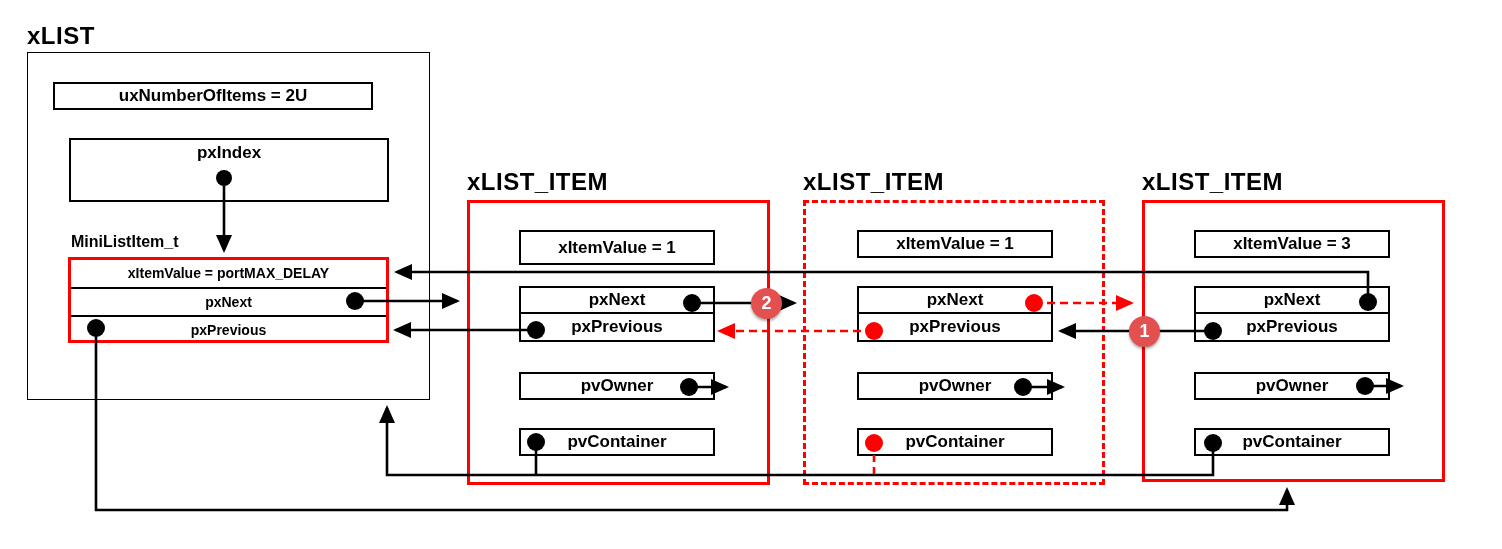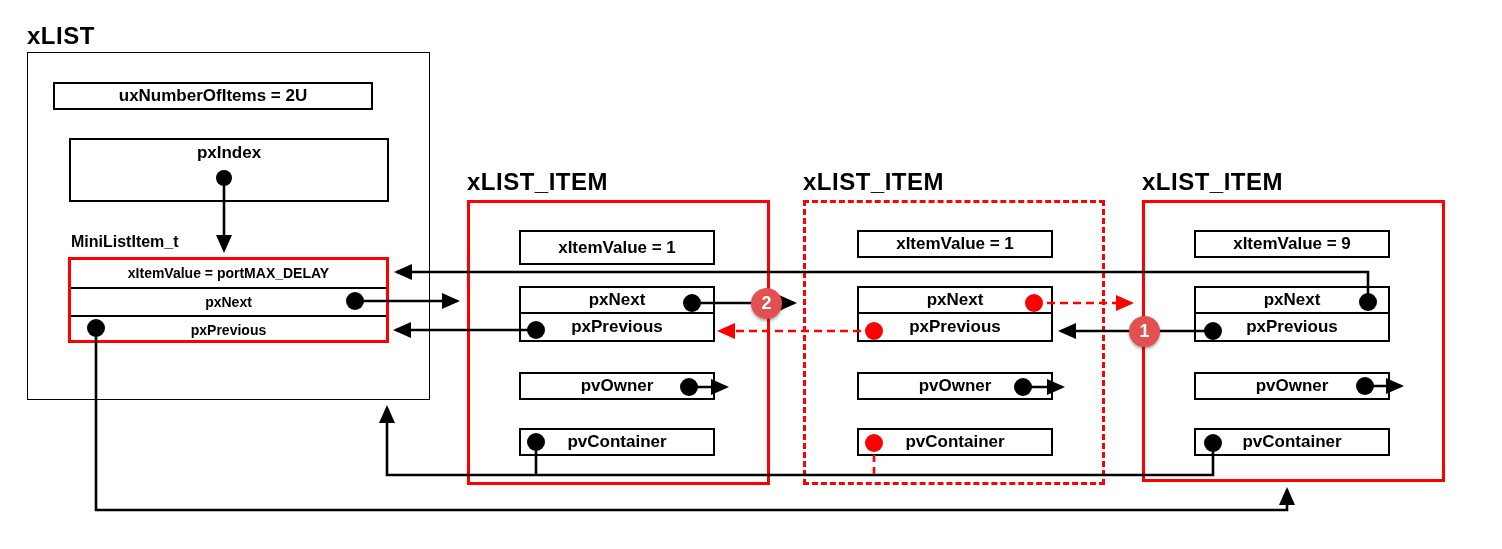--- a/index.html
+++ b/index.html
@@ -110,21 +110,21 @@
   <div class="abs big-title" style="left:803px; top:168px; width:302px;">xLIST_ITEM</div>
   <div class="abs red-dashed" style="left:803px; top:200px; width:302px; height:285px;"></div>
   <div class="abs field" style="left:857px; top:230px; width:196px; height:28px;">xItemValue = 1</div>
   <div class="abs field" style="left:857px; top:286px; width:196px; height:28px;">pxNext</div>
   <div class="abs field no-top" style="left:857px; top:314px; width:196px; height:28px;">pxPrevious</div>
   <div class="abs field" style="left:857px; top:372px; width:196px; height:28px;">pvOwner</div>
   <div class="abs field" style="left:857px; top:428px; width:196px; height:28px;">pvContainer</div>
 
   <div class="abs big-title" style="left:1142px; top:168px; width:303px;">xLIST_ITEM</div>
   <div class="abs red-solid" style="left:1142px; top:200px; width:303px; height:282px;"></div>
-  <div class="abs field" style="left:1194px; top:230px; width:196px; height:28px;">xItemValue = 9</div>
+  <div class="abs field" style="left:1194px; top:230px; width:196px; height:28px;">xItemValue = 3</div>
   <div class="abs field" style="left:1194px; top:286px; width:196px; height:28px;">pxNext</div>
   <div class="abs field no-top" style="left:1194px; top:314px; width:196px; height:28px;">pxPrevious</div>
   <div class="abs field" style="left:1194px; top:372px; width:196px; height:28px;">pvOwner</div>
   <div class="abs field" style="left:1194px; top:428px; width:196px; height:28px;">pvContainer</div>
 
   <svg id="wires" width="1502" height="549" viewBox="0 0 1502 549">
     <defs>
       <marker id="ab" markerUnits="userSpaceOnUse" markerWidth="20" markerHeight="16" refX="15" refY="8" orient="auto">
         <path d="M0,0 L18,8 L0,16 z" fill="#000"></path>
       </marker>

